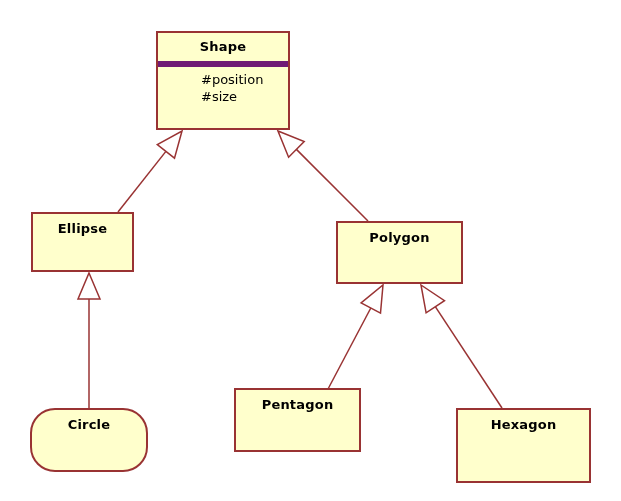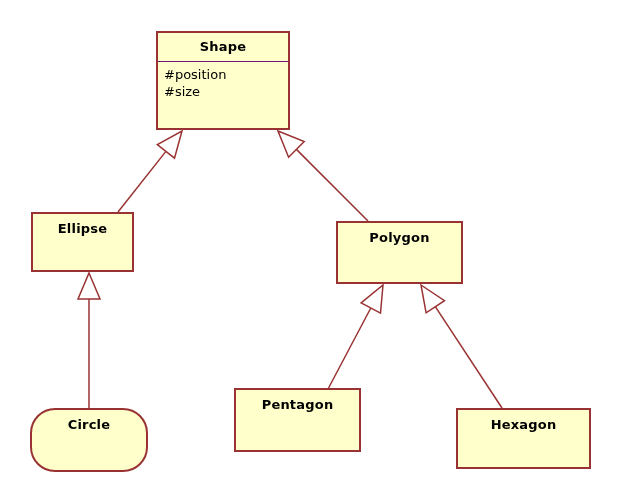--- a/index.html
+++ b/index.html
@@ -34,28 +34,29 @@
     text-align: center;
     font-weight: bold;
     font-size: 13px;
     padding-top: 7px;
     letter-spacing: 0.2px;
   }
   .uml-class.two-compartments .title {
     padding-top: 0;
     height: 28px;
     line-height: 28px;
-    border-bottom: 1px solid #701a75;
+    border-bottom: 6px solid #701a75;
   }
   .uml-class .attrs {
     display: block;
     font-size: 13px;
     line-height: 17px;
     padding: 4px 6px;
     text-align: left;
+    margin-left: 37px;
   }
   .edge line {
     stroke: #993333;
     stroke-width: 1.5;
   }
   .edge polygon {
     fill: #ffffff;
     stroke: #993333;
     stroke-width: 1.5;
   }
@@ -107,17 +108,17 @@
   </div>
 
   <div class="uml-class" style="left:30px; top:408px; width:118px; height:64px;border-radius:25px;">
     <span class="title">Circle</span>
   </div>
 
   <div class="uml-class" style="left:234px; top:388px; width:127px; height:64px;">
     <span class="title">Pentagon</span>
   </div>
 
-  <div class="uml-class" style="left:456px; top:408px; width:135px; height:61px;">
+  <div class="uml-class" style="left:456px; top:408px; width:135px; height:75px;">
     <span class="title">Hexagon</span>
   </div>
 
 </div>
 
 </body></html>

